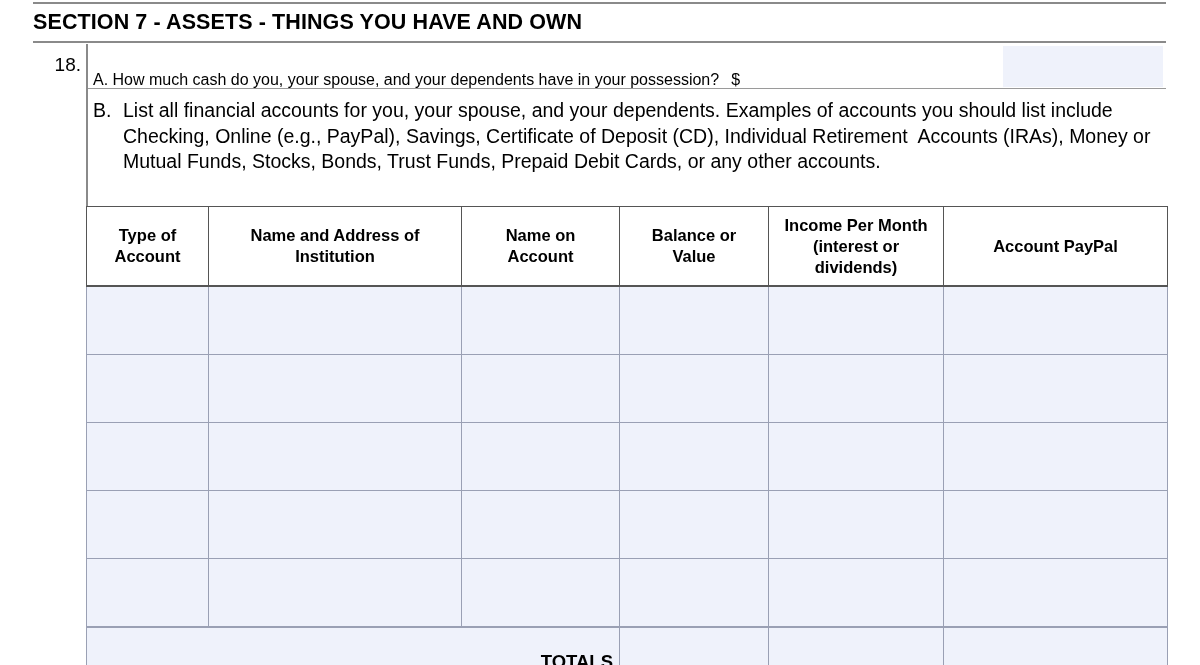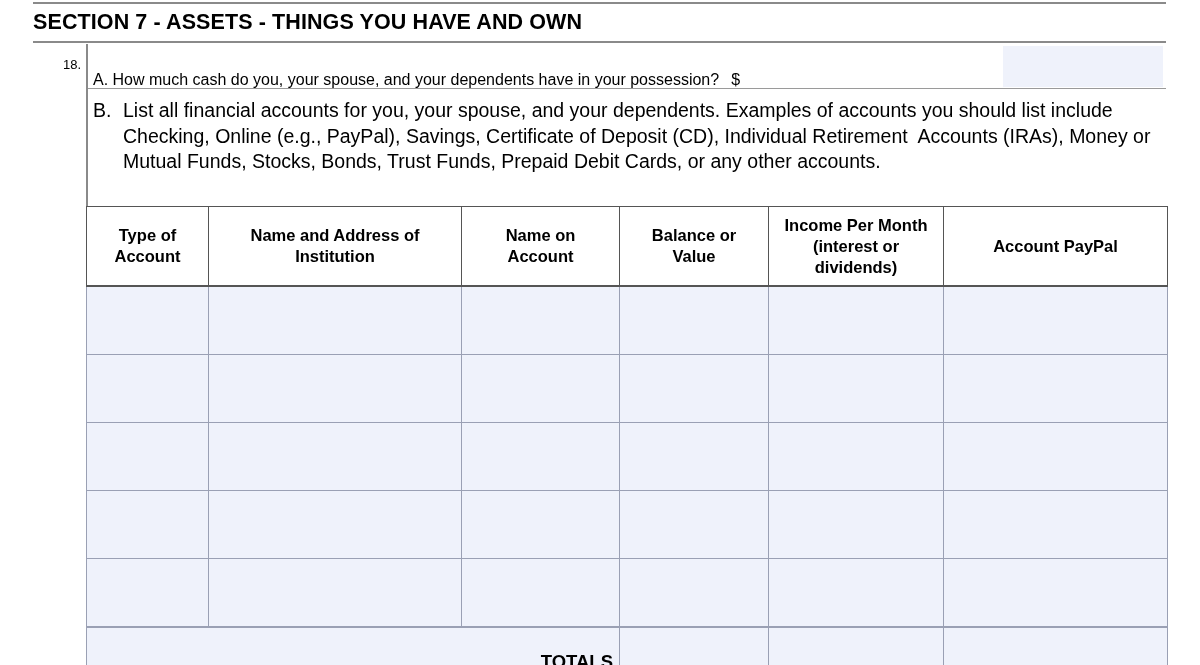--- a/index.html
+++ b/index.html
@@ -53,21 +53,21 @@
     background: #8a8a8a;
   }
 
   
   .item-number {
     position: absolute;
     left: 33px;
     top: 52px;
     width: 48px;
     text-align: right;
-    font-size: 13px;
+    font-size: 19px;
     line-height: 26px;
   }
   .gutter-rule {
     position: absolute;
     left: 86px;
     top: 44px;
     width: 2px;
     height: 621px;
     background: #8a8a8a;
   }

